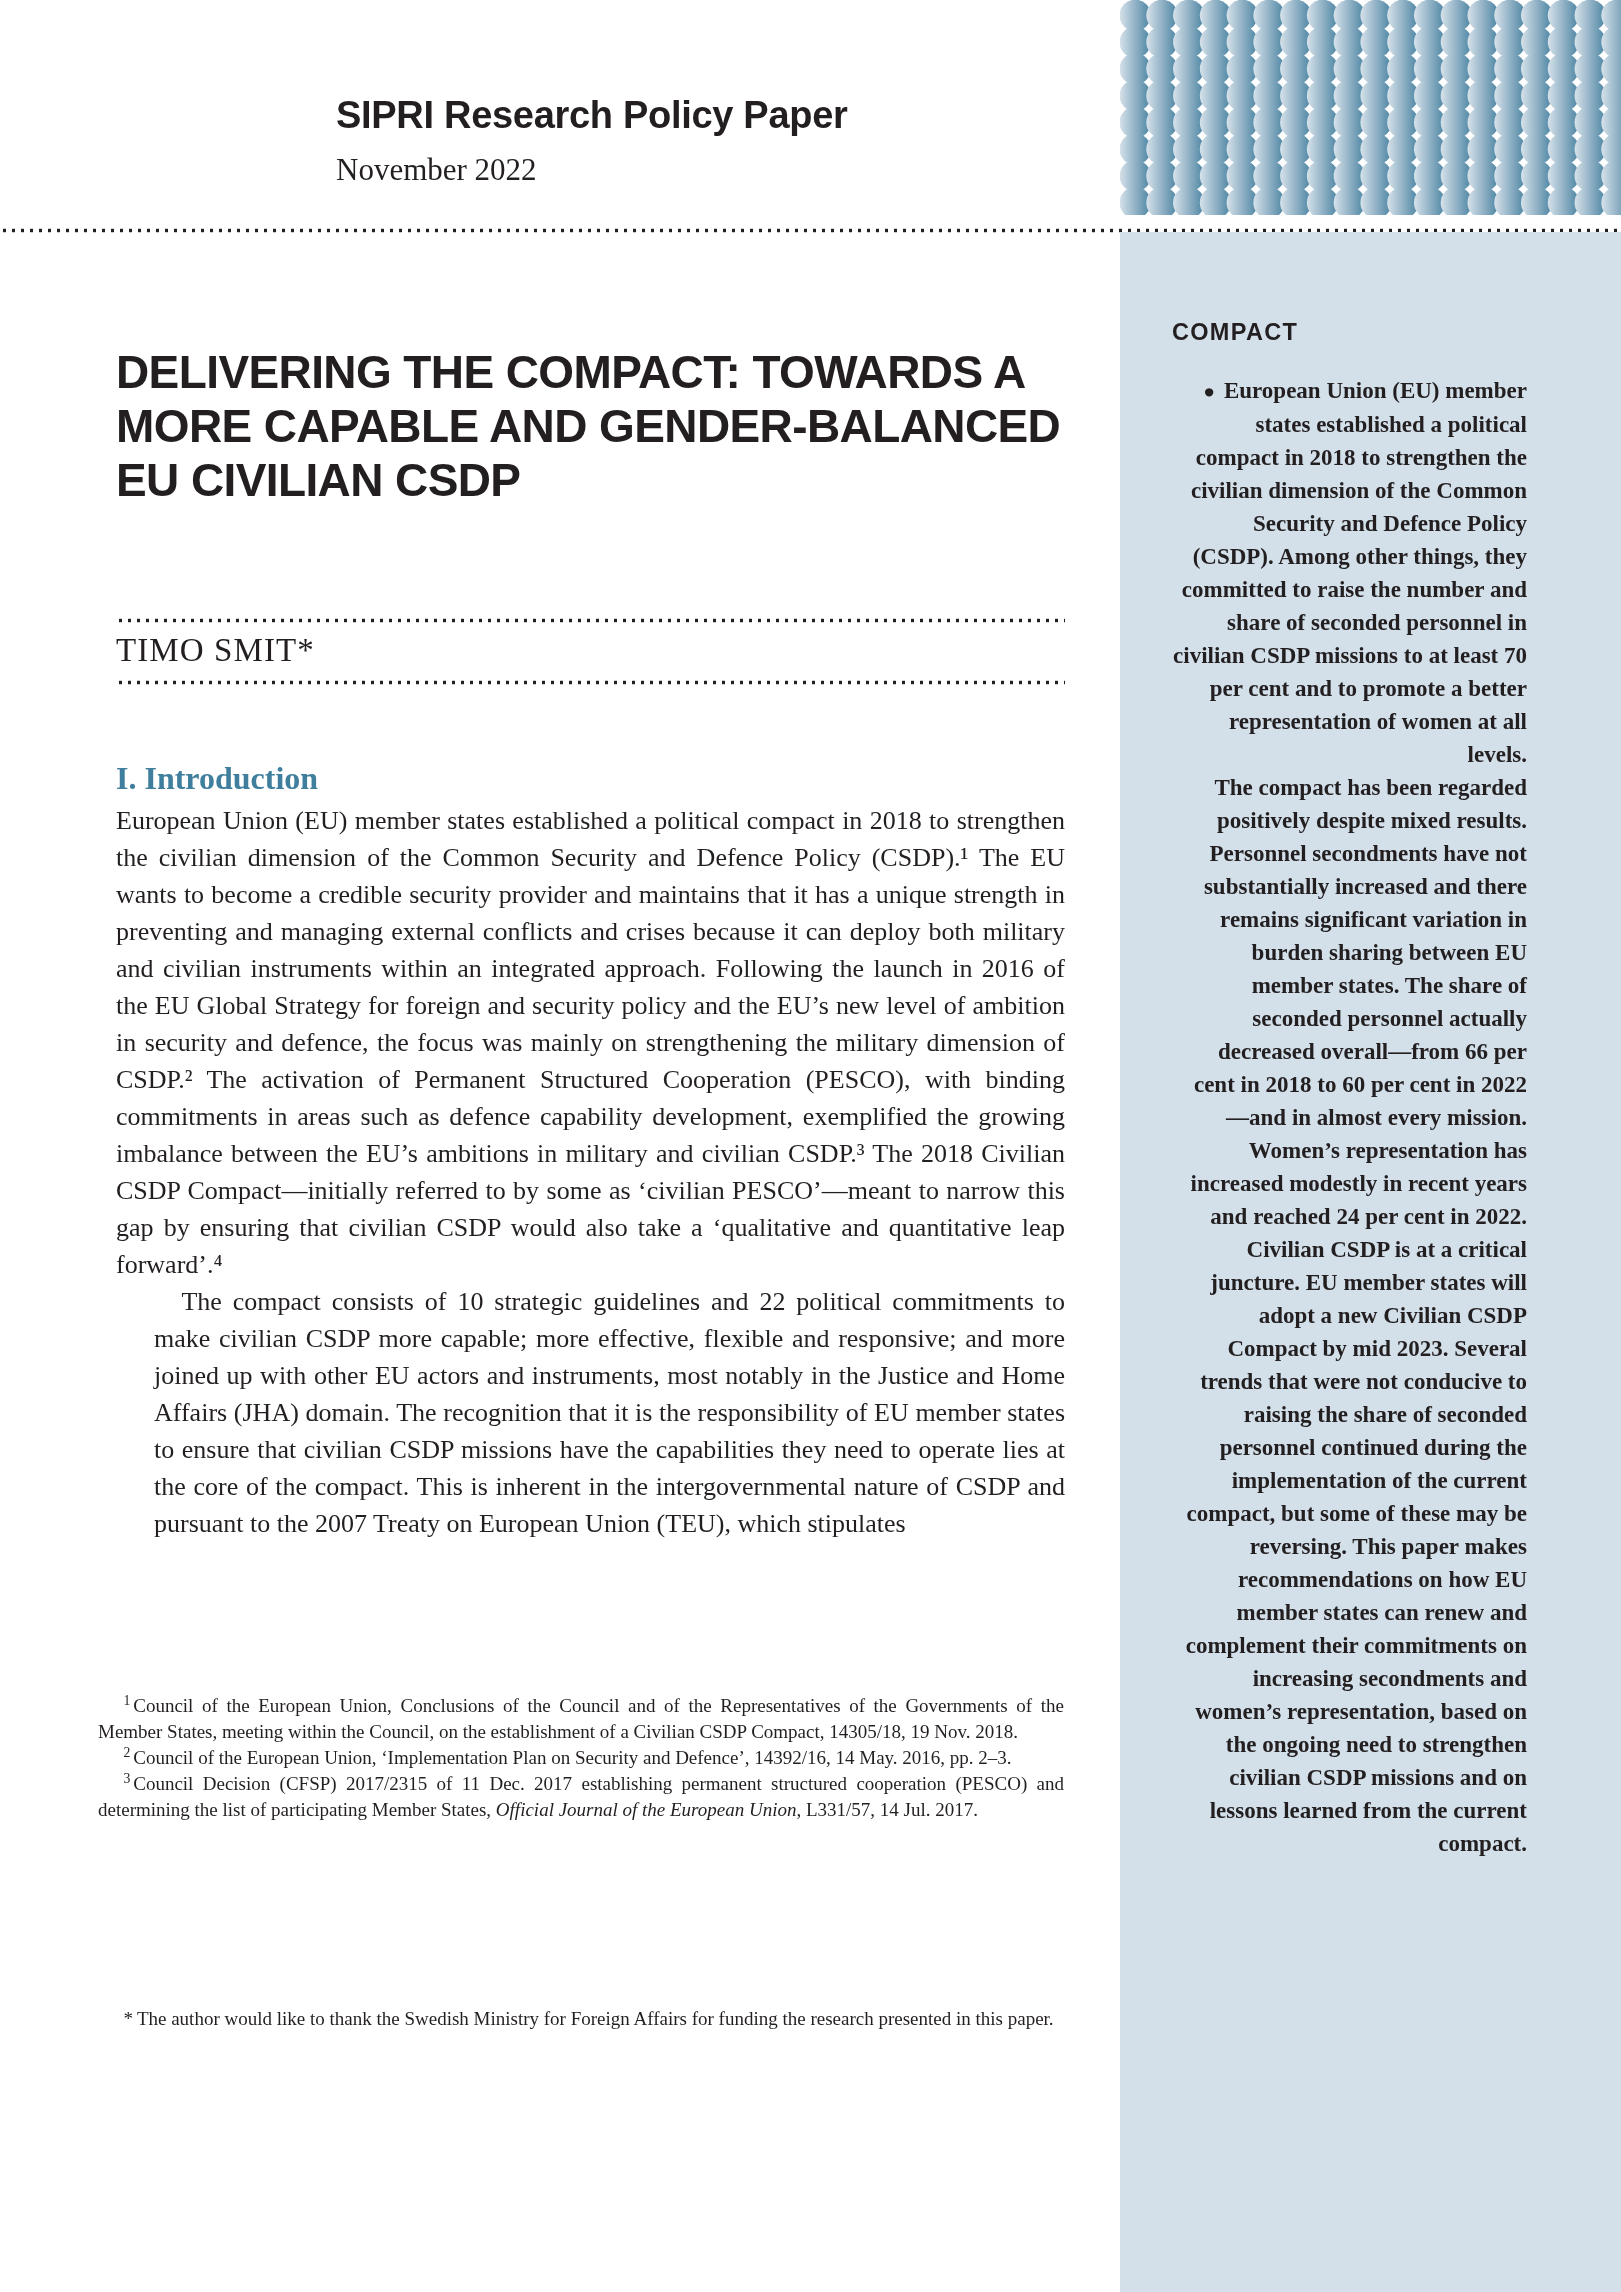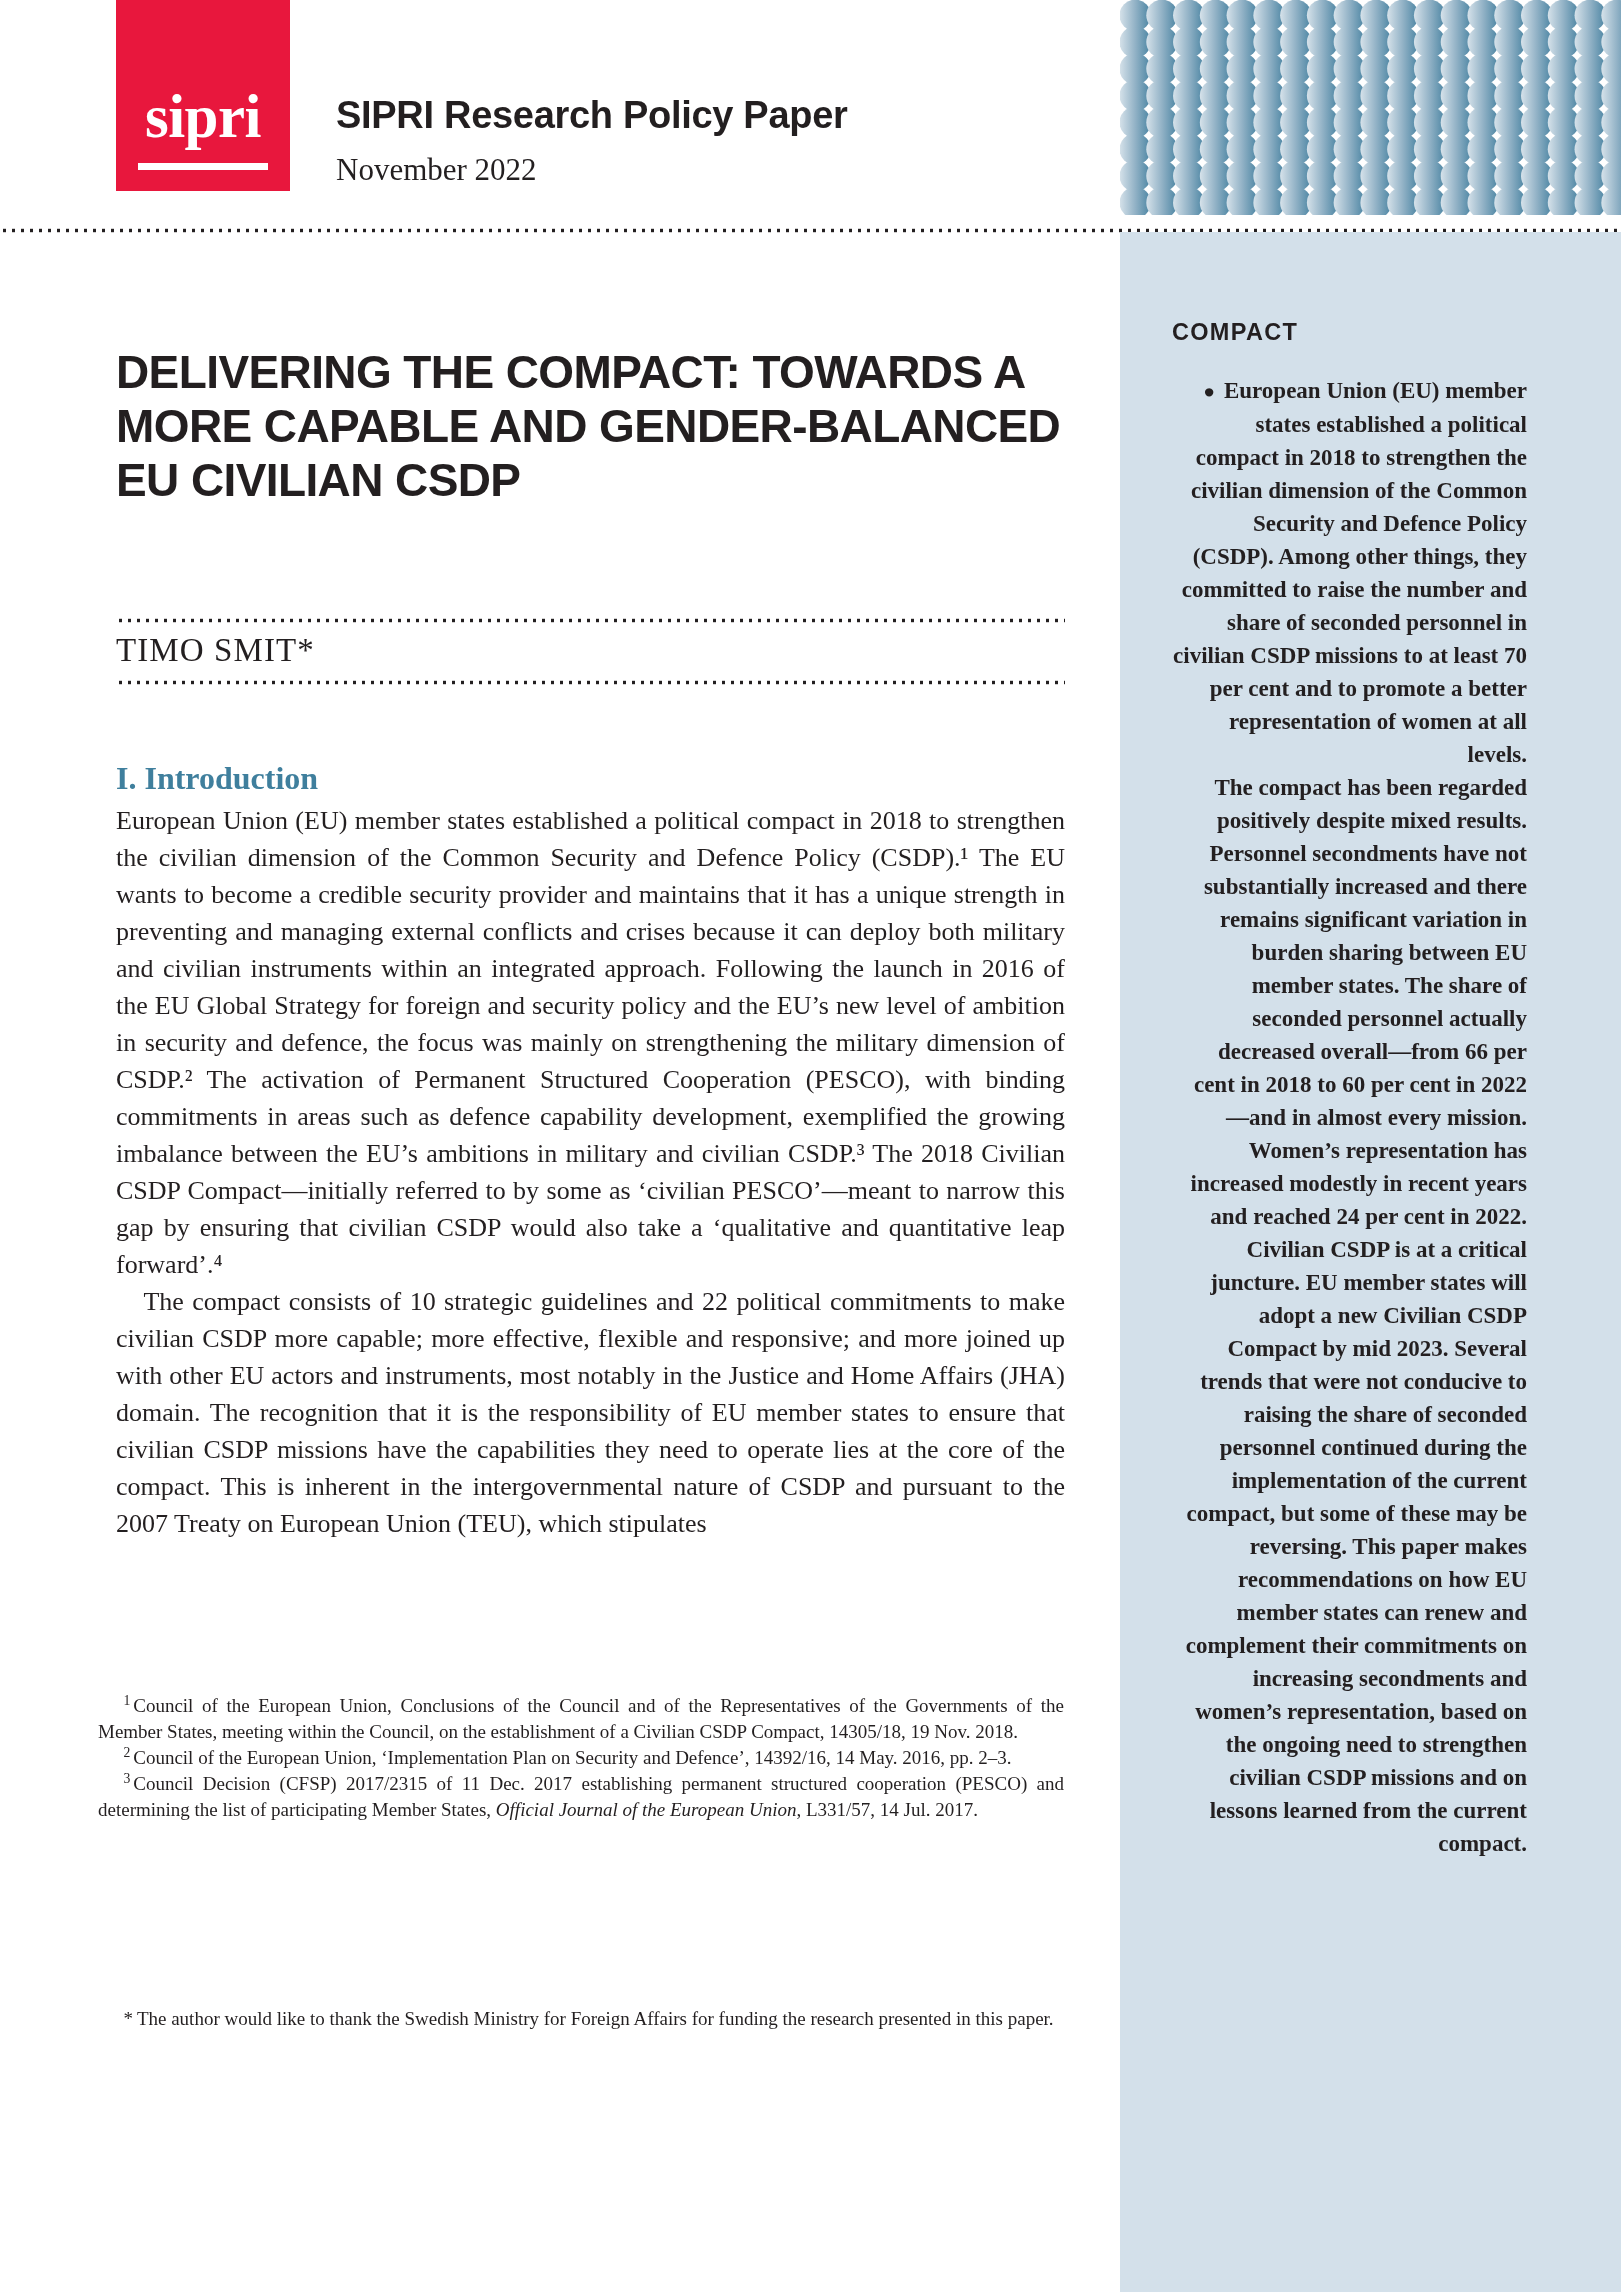--- a/index.html
+++ b/index.html
@@ -144,20 +144,21 @@
     line-height: 37px;
     text-align: justify;
     color: #231f20;
   }
   #body-text p {
     margin: 0;
     text-indent: 0;
   }
   #body-text p + p {
     text-indent: 27.4px;
+    margin-left: 38px;
   }
 
   
   #footnotes {
     position: absolute;
     left: 98px;
     top: 1693px;
     width: 966px;
     font-size: 19px;
     line-height: 26px;
@@ -225,24 +226,20 @@
   #summary-body .bullet {
     font-size: 0.85em;
     margin-right: 8.8px;
   }
 </style>
 </head>
 <body>
 
 <div id="masthead">
 
-  <div id="logo-block">
-    <div id="logo-wordmark">sipri</div>
-    <div id="logo-rule"></div>
-  </div>
 
   <div id="masthead-title">SIPRI Research Policy Paper</div>
   <div id="masthead-date">November 2022</div>
 
   <div id="dot-pattern">
     <svg width="501" height="215" viewBox="0 0 511 219" xmlns="http://www.w3.org/2000/svg" aria-hidden="true">
       <defs>
         <linearGradient id="dotgrad" x1="0" y1="0" x2="1" y2="0">
           <stop offset="0%" stop-color="#d6e2ea"></stop>
           <stop offset="50%" stop-color="#92b2c6"></stop>

